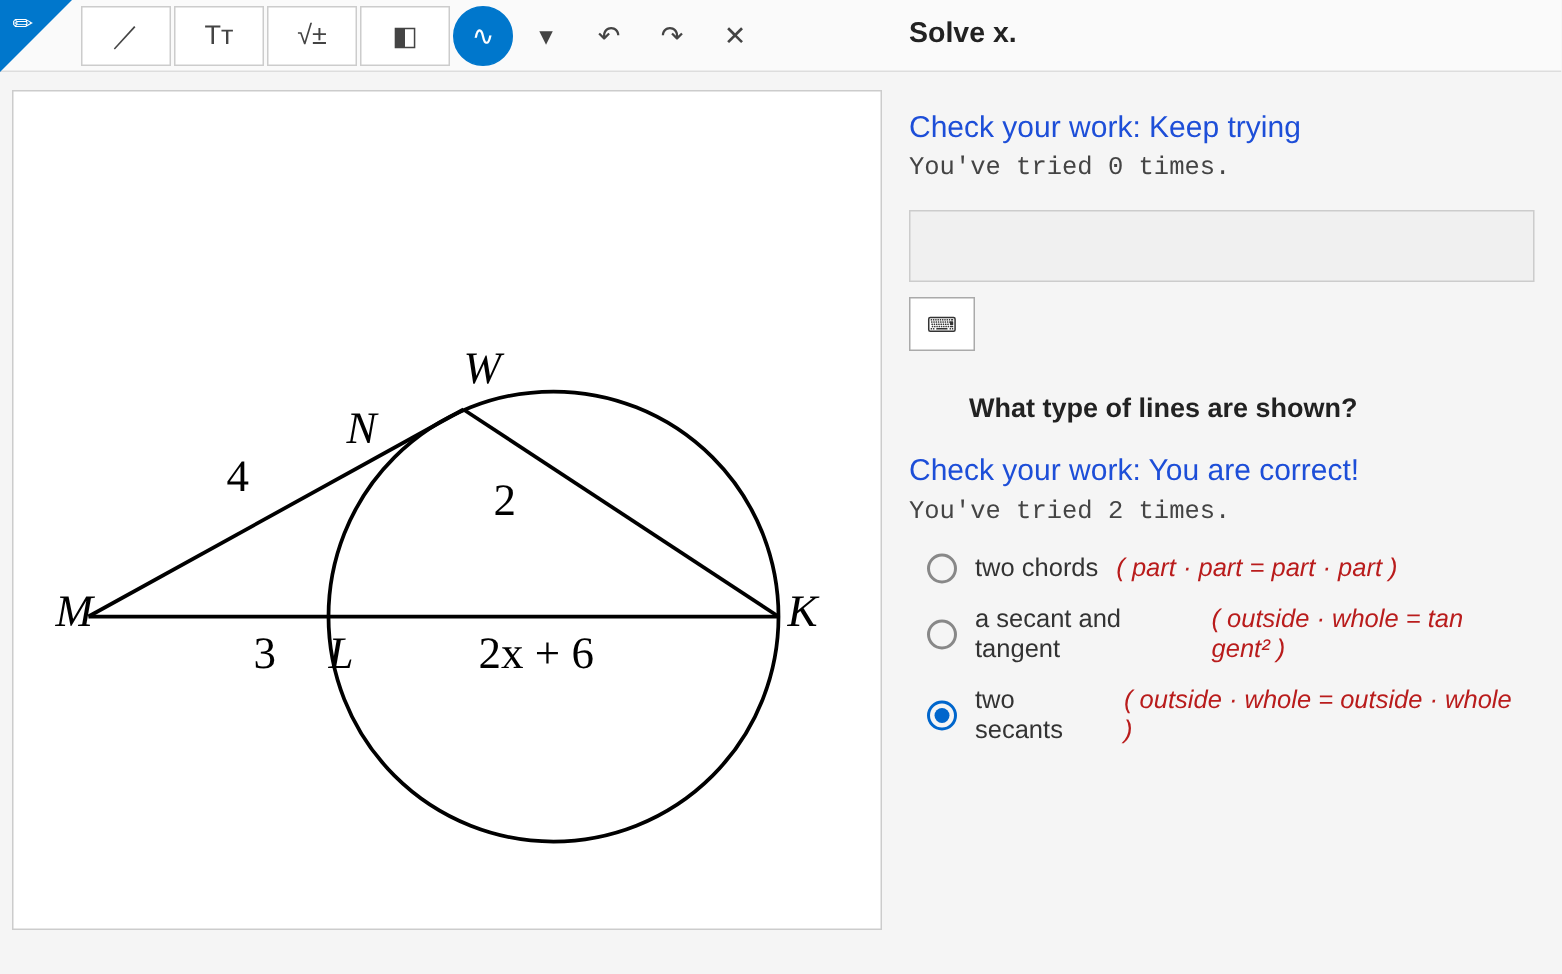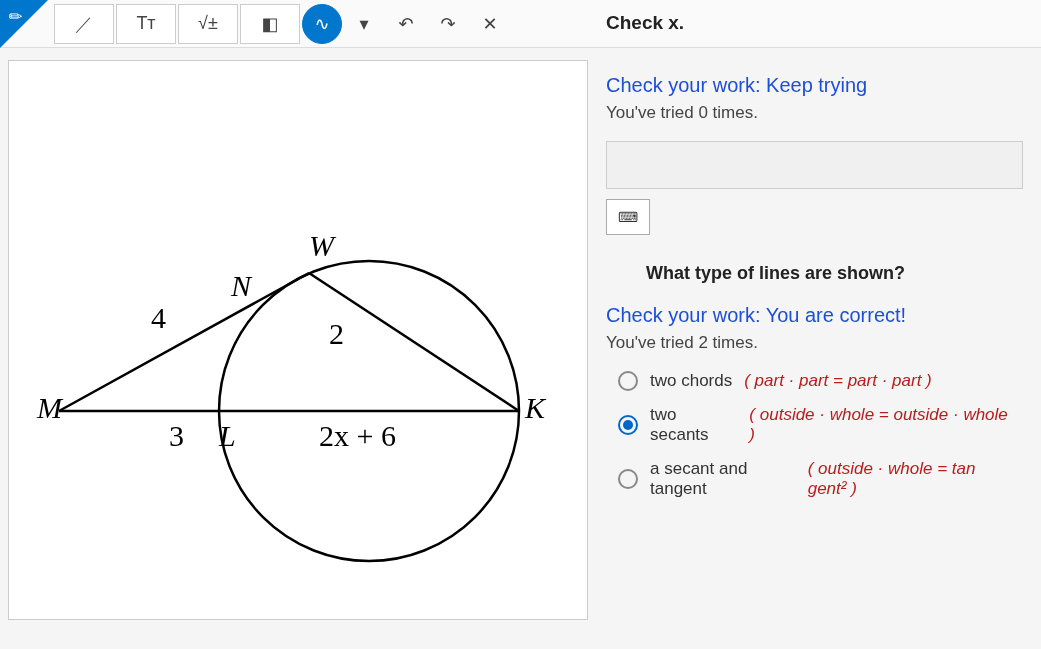--- a/index.html
+++ b/index.html
@@ -85,20 +85,21 @@
     }
     .section-label {
       font-size: 20px;
       color: #1d4ed8;
       margin: 10px 0 6px 0;
     }
     .tries {
       font-size: 17px;
       color: #444;
       margin-bottom: 18px;
+      font-family: Liberation Mono, monospace;
     }
     .answer-box {
       width: 100%;
       height: 48px;
       background: #f0f0f0;
       border: 1px solid #ccc;
       margin-bottom: 10px;
       padding: 6px;
       font-size: 16px;
     }
@@ -196,43 +197,43 @@
     <div class="geo-label" style="left:300px; top:168px;">W</div>
     <div class="geo-label" style="left:516px; top:330px;">K</div>
     <div class="geo-label" style="left:210px; top:358px;">L</div>
     <div class="geo-label" style="left:142px; top:240px; font-style:normal;">4</div>
     <div class="geo-label" style="left:320px; top:256px; font-style:normal;">2</div>
     <div class="geo-label" style="left:160px; top:358px; font-style:normal;">3</div>
     <div class="geo-label" style="left:310px; top:358px; font-style:normal;">2x + 6</div>
   </div>
 
   <div class="right-panel">
-    <div class="prompt-title">Check x.</div>
+    <div class="prompt-title">Solve x.</div>
 
     <div class="section-label">Check your work: Keep trying</div>
     <div class="tries">You've tried 0 times.</div>
 
     <input class="answer-box" type="text" style="">
     <div class="keyboard-row">
       <div class="kbd-btn">⌨</div>
     </div>
 
     <div class="q2-title">What type of lines are shown?</div>
     <div class="section-label">Check your work: You are correct!</div>
     <div class="tries">You've tried 2 times.</div>
 
     <div class="option-row">
       <div class="radio"></div>
       <span>two chords</span>
       <span class="formula">( part · part = part · part )</span>
     </div>
     <div class="option-row">
+      <div class="radio"></div>
+      <span>a secant and tangent</span>
+      <span class="formula">( outside · whole = tan gent² )</span>
+    </div>
+    <div class="option-row">
       <div class="radio selected"></div>
       <span>two secants</span>
       <span class="formula">( outside · whole = outside · whole )</span>
     </div>
-    <div class="option-row">
-      <div class="radio"></div>
-      <span>a secant and tangent</span>
-      <span class="formula">( outside · whole = tan gent² )</span>
-    </div>
   </div>
 </div>
 
 </body></html>

